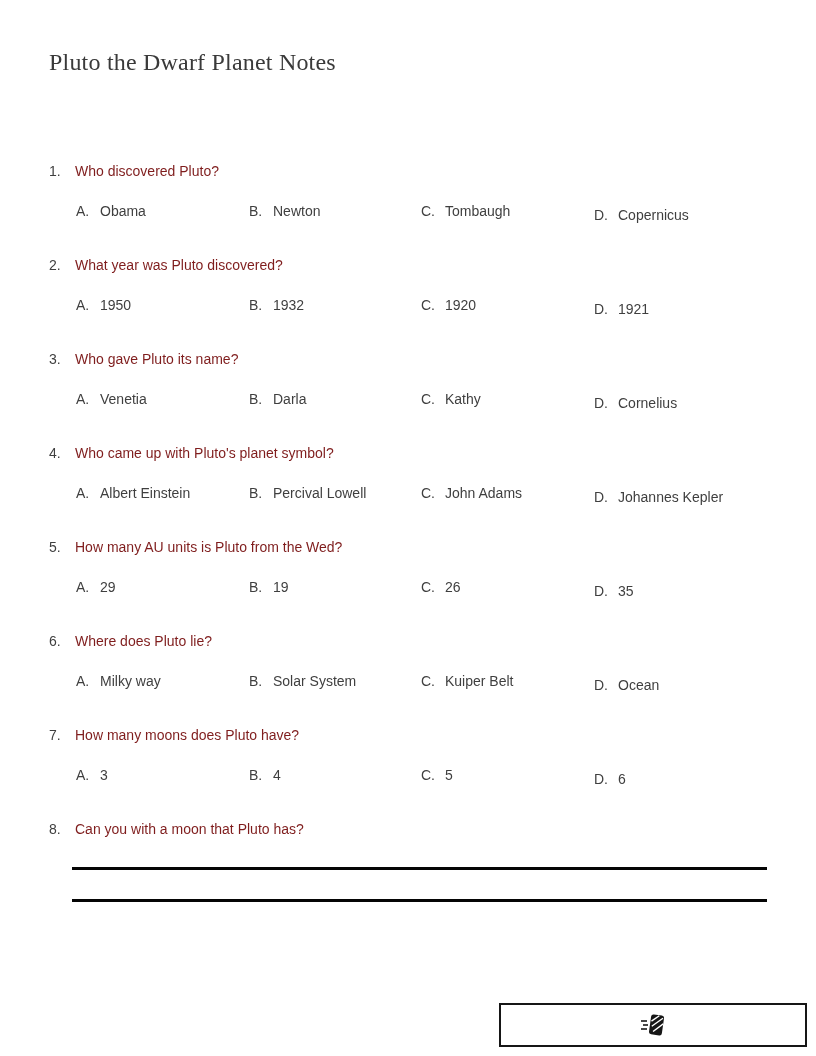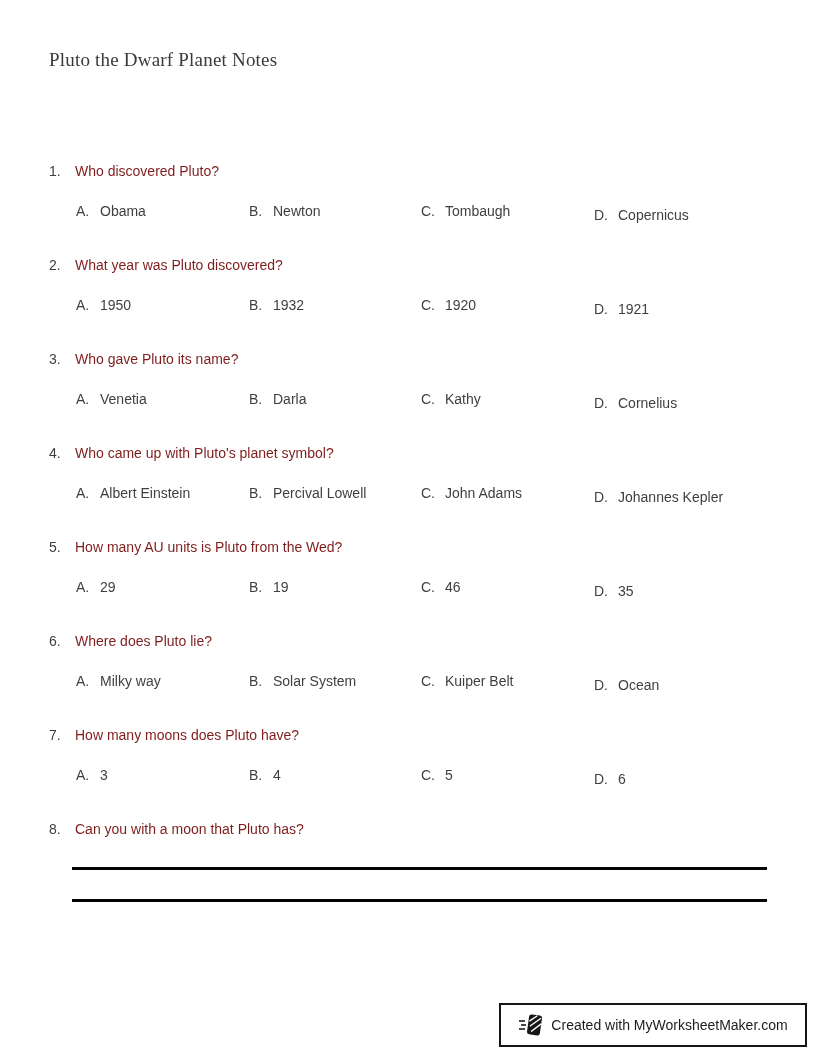--- a/index.html
+++ b/index.html
@@ -14,21 +14,21 @@
     background: #ffffff;
     overflow: hidden;
     font-family: "Liberation Sans", sans-serif;
   }
   .title {
     position: absolute;
     left: 49px;
     top: 49px;
     margin: 0;
     font-family: "Liberation Serif", serif;
-    font-size: 19px;
+    font-size: 24px;
     font-weight: 400;
     color: #3a3a3a;
     letter-spacing: 0.2px;
   }
   .fields {
     position: absolute;
     top: 48px;
     right: 50px;
   }
   .field-row {
@@ -210,21 +210,21 @@
         <div class="opt" style="left: 76px;">
           <span class="opt-letter">A.</span>
           <span class="opt-text">29</span>
         </div>
         <div class="opt" style="left: 249px;">
           <span class="opt-letter">B.</span>
           <span class="opt-text">19</span>
         </div>
         <div class="opt" style="left: 421px;">
           <span class="opt-letter">C.</span>
-          <span class="opt-text">46</span>
+          <span class="opt-text">26</span>
         </div>
         <div class="opt opt-d" style="left: 594px;">
           <span class="opt-letter">D.</span>
           <span class="opt-text">35</span>
         </div>
       </div>
       <div class="question" style="top: 470px;">
         <span class="q-num">6.</span>
         <span class="q-text">Where does Pluto lie?</span>
         <div class="opt" style="left: 76px;">
@@ -277,16 +277,15 @@
       <line x1="1" y1="9" x2="7" y2="9" stroke="#1a1a1a" stroke-width="1.6"></line>
       <line x1="3" y1="13" x2="8" y2="13" stroke="#1a1a1a" stroke-width="1.6"></line>
       <line x1="1" y1="17" x2="7" y2="17" stroke="#1a1a1a" stroke-width="1.6"></line>
       <g transform="rotate(8 17 13)">
         <rect x="10" y="3" width="13" height="20" rx="2.5" fill="#161616"></rect>
         <line x1="11" y1="10" x2="18" y2="3.5" stroke="#ffffff" stroke-width="1.4"></line>
         <line x1="12" y1="15" x2="22" y2="5.5" stroke="#ffffff" stroke-width="1.4"></line>
         <line x1="14" y1="20" x2="23" y2="11" stroke="#ffffff" stroke-width="1.4"></line>
       </g>
     </svg>
-    <span class="footer-text">Created with MyWorksheetMaker.com</span>
   </div>
 
 </div>
 
 </body></html>

